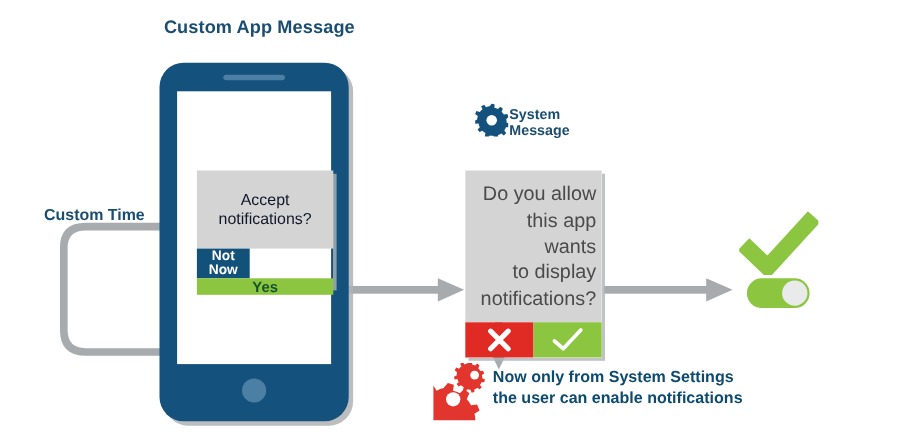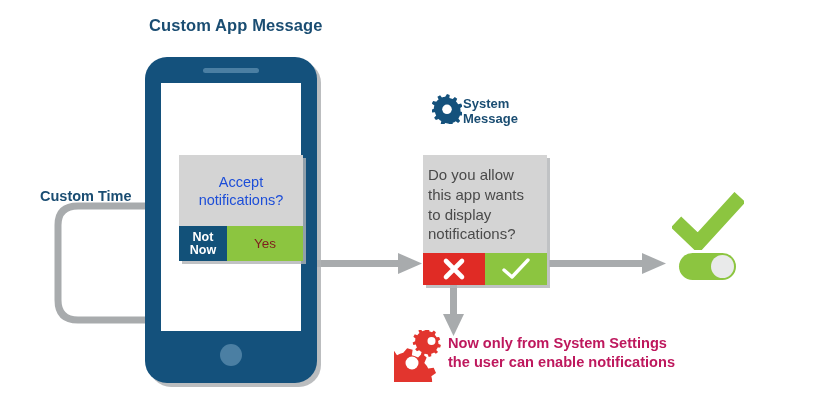--- a/index.html
+++ b/index.html
@@ -94,69 +94,70 @@
   
   #app-dialog {
     position: absolute;
     left: 179px;
     top: 155px;
     width: 124px;
     box-shadow: 3px 3px 0 0 rgba(176,179,181,.8);
   }
   #app-dialog-body {
     background: #d4d4d4;
-    color: #1d4ed8;
+    color: #0f172a;
     font-size: 14.5px;
     line-height: 1.25;
     text-align: center;
     padding: 18px 6px 17px 6px;
     white-space: pre-line;
   }
   #app-dialog-buttons {
     display: flex;
     height: 35px;
+    flex-direction: column;
   }
   #btn-not-now {
     width: 48px;
     background: #125179;
     color: #ffffff;
     font-size: 12.5px;
     font-weight: bold;
     line-height: 1.05;
     display: flex;
     align-items: center;
     justify-content: center;
     text-align: center;
     white-space: pre-line;
   }
   #btn-yes {
     flex: 1;
     background: #8cc540;
-    color: #7f1d1d;
+    color: #14532d;
     font-size: 13.5px;
-    font-weight: normal;
+    font-weight: bold;
     display: flex;
     align-items: center;
     justify-content: center;
   }
 
   
   #system-dialog {
     position: absolute;
     left: 423px;
     top: 155px;
     width: 124px;
     box-shadow: 3px 3px 0 0 rgba(176,179,181,.8);
   }
   #system-dialog-body {
     background: #d4d4d4;
     color: #4a4a4a;
-    font-size: 15px;
+    font-size: 18px;
     line-height: 1.32;
-    text-align: left;
+    text-align: right;
     padding: 10px 5px 9px 5px;
     white-space: pre-line;
   }
   #system-dialog-buttons {
     display: flex;
     height: 32px;
   }
   #btn-deny {
     width: 62px;
     background: #e02b25;
@@ -207,21 +208,21 @@
     height: 23px;
     border-radius: 50%;
     background: #e9eaea;
   }
 
   
   #footer-note {
     position: absolute;
     left: 448px;
     top: 334px;
-    color: #be185d;
+    color: #0c4a6e;
     font-size: 14.6px;
     font-weight: bold;
     line-height: 1.33;
     white-space: pre-line;
   }
   #footer-gears {
     position: absolute;
     left: 394px;
     top: 330px;
     width: 58px;

